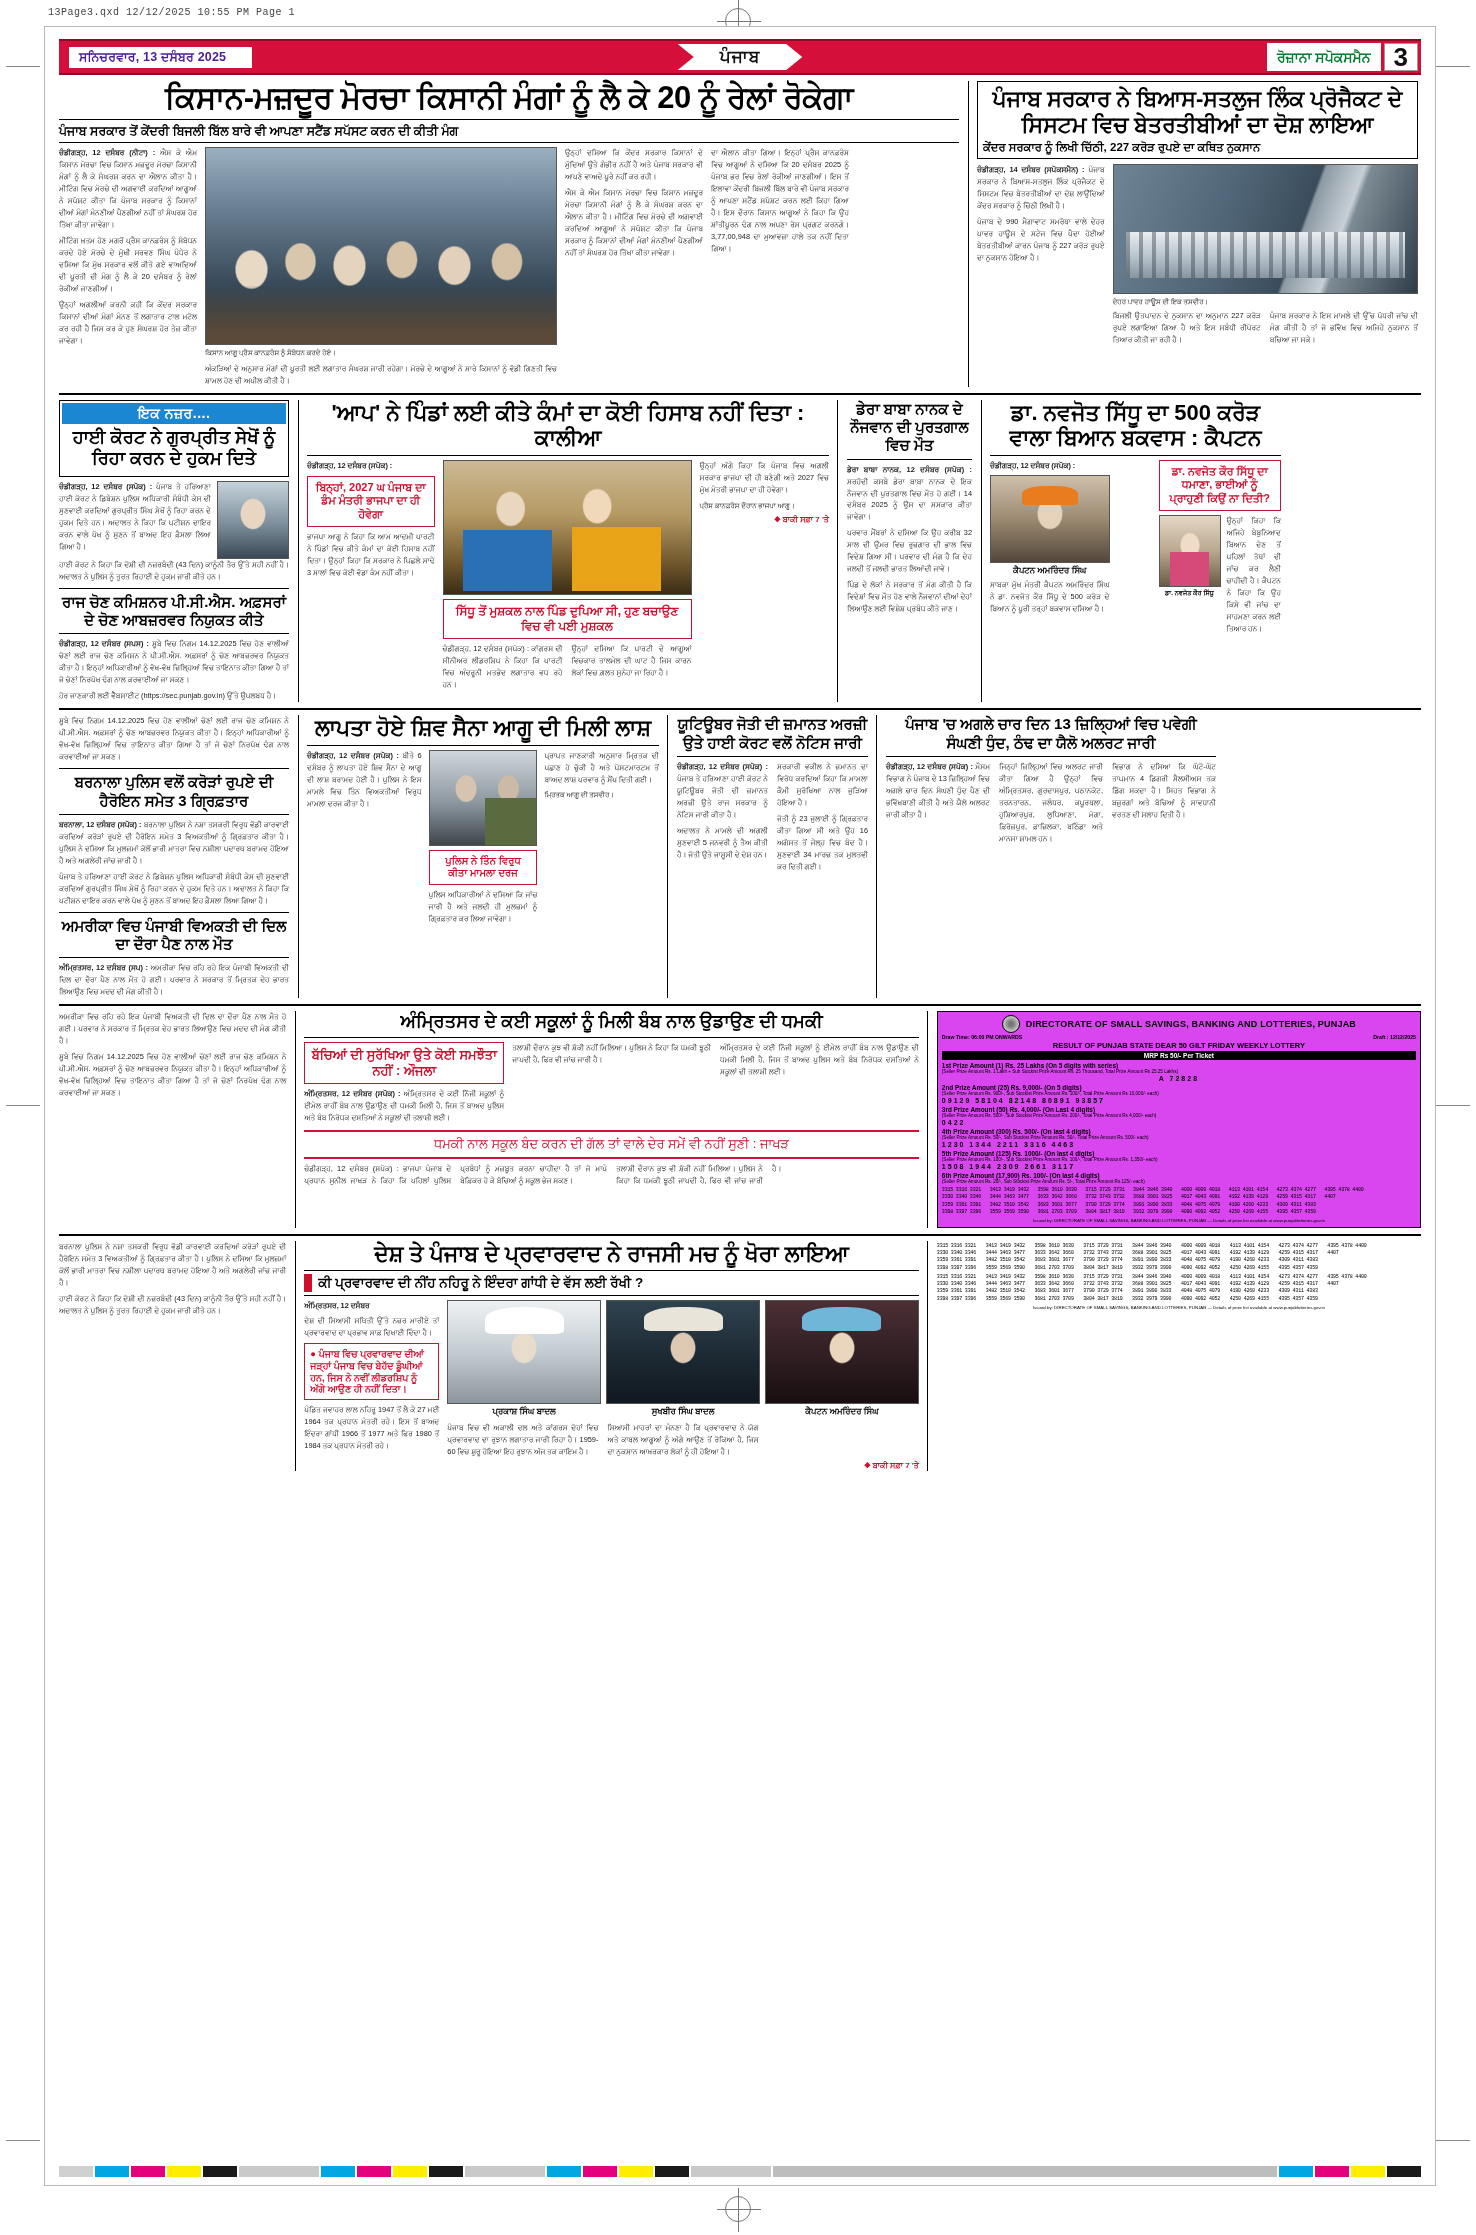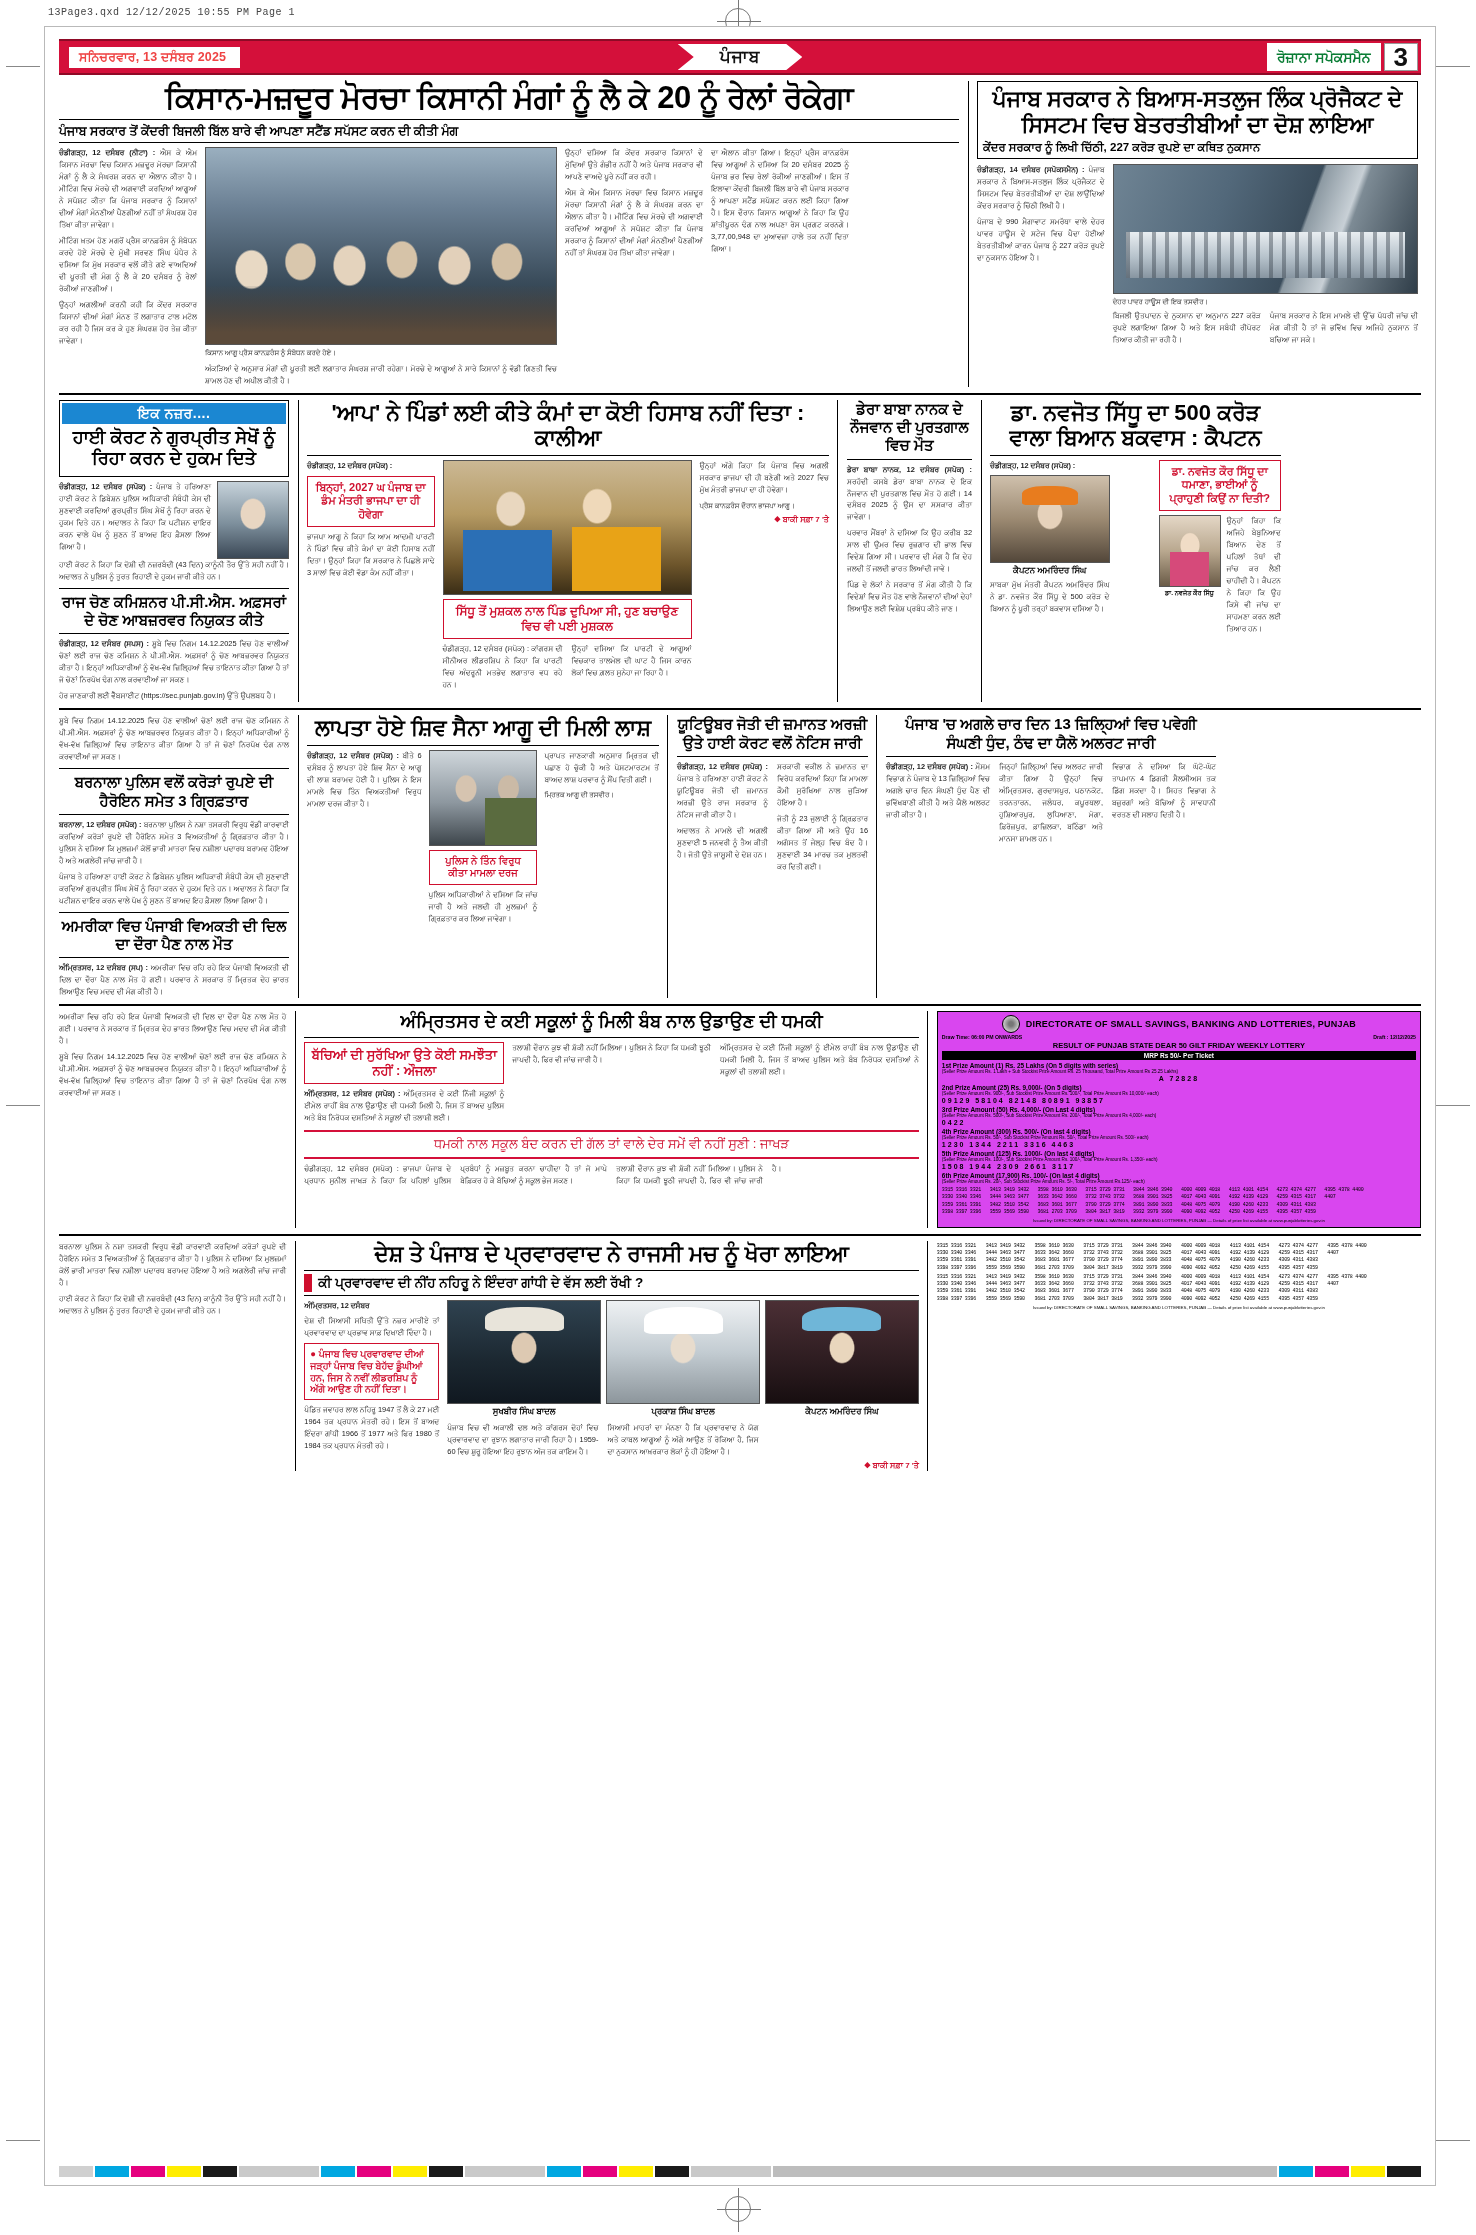--- a/index.html
+++ b/index.html
@@ -39,21 +39,21 @@
   }
 
   
   .masthead {
     position:relative; height:36px; background:#d4103a;
     border-top:2px solid #8e0a26; border-bottom:2px solid #8e0a26;
     display:flex; align-items:center;
   }
   .mast-date {
     margin-left:6px; background:#fff; border-left:4px solid #d4103a;
-    padding:3px 14px 3px 10px; font-size:12.5px; font-weight:bold; color:#ef4444;
+    padding:3px 26px 3px 10px; font-size:12.5px; font-weight:bold; color:#4c1d95;
     letter-spacing:.2px;
   }
   .mast-center {
     position:absolute; left:50%; transform:translateX(-50%);
     background:#fff; color:#111; font-size:17px; font-weight:bold;
     padding:3px 42px; letter-spacing:1px;
     clip-path:polygon(0 0, calc(100% - 16px) 0, 100% 50%, calc(100% - 16px) 100%, 0 100%, 16px 50%);
   }
   .mast-right { margin-left:auto; display:flex; align-items:stretch; }
   .mast-brand {
@@ -543,34 +543,34 @@
               </div>
               <p class="body-text" style="margin:0 0 4px;">ਦੇਸ਼ ਦੀ ਸਿਆਸੀ ਸਥਿਤੀ ਉੱਤੇ ਨਜ਼ਰ ਮਾਰੀਏ ਤਾਂ ਪ੍ਰਵਾਰਵਾਦ ਦਾ ਪ੍ਰਭਾਵ ਸਾਫ਼ ਦਿਖਾਈ ਦਿੰਦਾ ਹੈ।</p>
               <div class="redbox" style="font-size:9.5px;text-align:left;">● ਪੰਜਾਬ ਵਿਚ ਪ੍ਰਵਾਰਵਾਦ ਦੀਆਂ ਜੜ੍ਹਾਂ ਪੰਜਾਬ ਵਿਚ ਬੇਹੱਦ ਡੂੰਘੀਆਂ ਹਨ, ਜਿਸ ਨੇ ਨਵੀਂ ਲੀਡਰਸ਼ਿਪ ਨੂੰ ਅੱਗੇ ਆਉਣ ਹੀ ਨਹੀਂ ਦਿਤਾ।</div>
               <p class="body-text" style="margin:4px 0 0;">ਪੰਡਿਤ ਜਵਾਹਰ ਲਾਲ ਨਹਿਰੂ 1947 ਤੋਂ ਲੈ ਕੇ 27 ਮਈ 1964 ਤਕ ਪ੍ਰਧਾਨ ਮੰਤਰੀ ਰਹੇ। ਇਸ ਤੋਂ ਬਾਅਦ ਇੰਦਰਾ ਗਾਂਧੀ 1966 ਤੋਂ 1977 ਅਤੇ ਫਿਰ 1980 ਤੋਂ 1984 ਤਕ ਪ੍ਰਧਾਨ ਮੰਤਰੀ ਰਹੇ।</p>
             </div>
             <div style="flex:1;">
               <div style="display:flex;gap:5px;">
                 <div style="flex:1;">
                   <div class="photo face" style="height:104px;">
                     <div style="position:absolute;inset:0;background:
+                      radial-gradient(ellipse 26px 32px at 50% 46%, #e8dccd 45%, transparent 50%),
+                      linear-gradient(180deg,#eef1f3,#c3ccd2 50%,#8d969c);"></div>
+                    <div style="position:absolute;left:24%;top:6%;width:52%;height:26%;background:#ffffff;border-radius:45% 45% 12% 12%;"></div>
+                  </div>
+                  <div class="caption-name">ਪ੍ਰਕਾਸ਼ ਸਿੰਘ ਬਾਦਲ</div>
+                </div>
+                <div style="flex:1;">
+                  <div class="photo face" style="height:104px;">
+                    <div style="position:absolute;inset:0;background:
                       radial-gradient(ellipse 26px 32px at 50% 46%, #ddc9b2 45%, transparent 50%),
                       linear-gradient(180deg,#2f4250,#1b2730 60%,#101820);"></div>
                     <div style="position:absolute;left:24%;top:6%;width:52%;height:24%;background:#e8e4da;border-radius:45% 45% 12% 12%;"></div>
                   </div>
                   <div class="caption-name">ਸੁਖਬੀਰ ਸਿੰਘ ਬਾਦਲ</div>
-                </div>
-                <div style="flex:1;">
-                  <div class="photo face" style="height:104px;">
-                    <div style="position:absolute;inset:0;background:
-                      radial-gradient(ellipse 26px 32px at 50% 46%, #e8dccd 45%, transparent 50%),
-                      linear-gradient(180deg,#eef1f3,#c3ccd2 50%,#8d969c);"></div>
-                    <div style="position:absolute;left:24%;top:6%;width:52%;height:26%;background:#ffffff;border-radius:45% 45% 12% 12%;"></div>
-                  </div>
-                  <div class="caption-name">ਪ੍ਰਕਾਸ਼ ਸਿੰਘ ਬਾਦਲ</div>
                 </div>
                 <div style="flex:1;">
                   <div class="photo face" style="height:104px;">
                     <div style="position:absolute;inset:0;background:
                       radial-gradient(ellipse 26px 32px at 50% 46%, #e9d6bd 45%, transparent 50%),
                       linear-gradient(180deg,#4b2f35,#2d1c20 60%,#170e10);"></div>
                     <div style="position:absolute;left:24%;top:6%;width:52%;height:24%;background:#6fb6d8;border-radius:45% 45% 12% 12%;"></div>
                   </div>
                   <div class="caption-name">ਕੈਪਟਨ ਅਮਰਿੰਦਰ ਸਿੰਘ</div>
                 </div>

